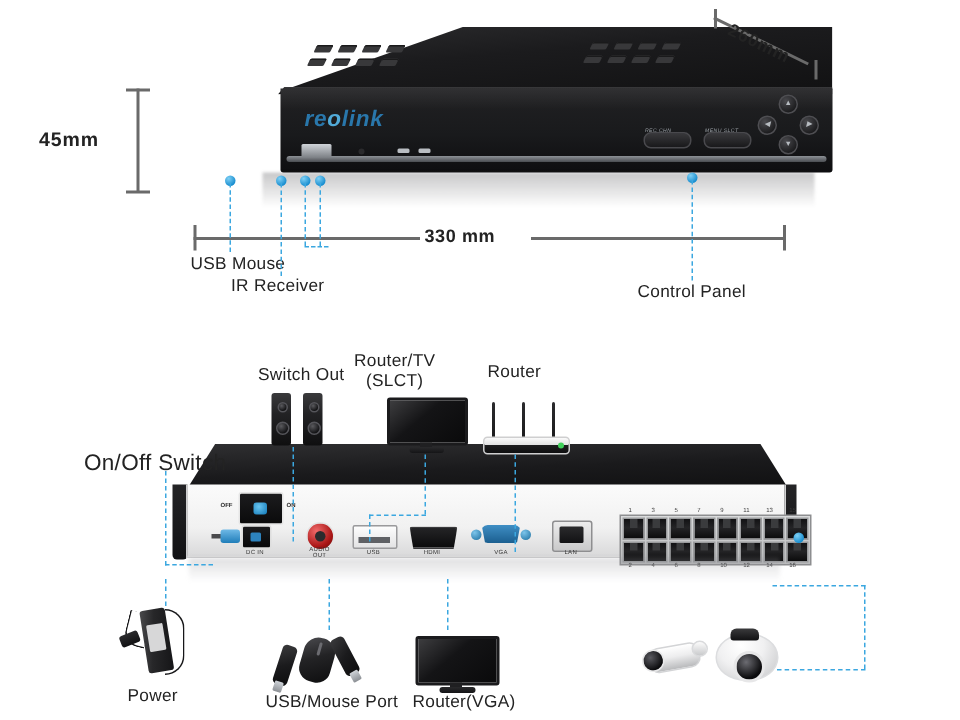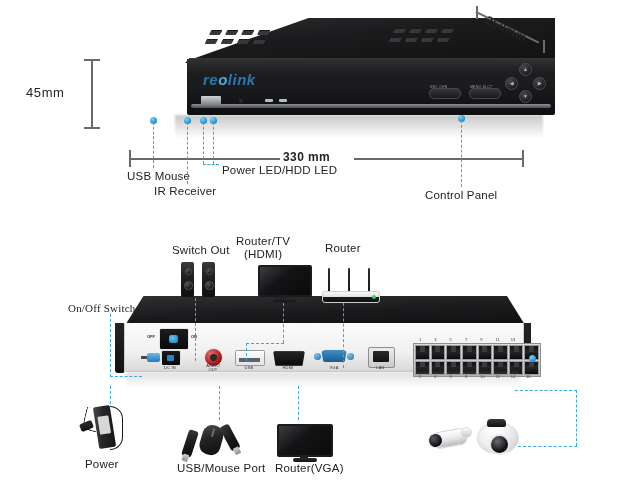--- a/index.html
+++ b/index.html
@@ -653,42 +653,41 @@
   <div class="reflection" style="left:175px; top:115px;"></div>
 
   <div class="dimline" style="left:476px; top:6px; width:1.5px; height:13px;"></div>
   <div class="dimline" style="left:476px; top:11px; width:70px; height:1.5px; transform:rotate(26deg); transform-origin:left center;"></div>
   <div class="dimline" style="left:543px; top:40px; width:1.5px; height:13px;"></div>
   <div class="lbl" style="left:486px; top:13px; transform:rotate(26deg); transform-origin:left center; font-size:12px; font-weight:700; letter-spacing:.6px;">260mm</div>
 
   <div class="dimline" style="left:84px; top:59px; width:16px; height:1.5px;"></div>
   <div class="dimline" style="left:91px; top:59px; width:1.5px; height:69px;"></div>
   <div class="dimline" style="left:84px; top:127px; width:16px; height:1.5px;"></div>
-  <div class="lbl" style="left:26px; top:86px; font-size:13px; font-weight:400; letter-spacing:.6px;">45mm</div>
+  <div class="lbl" style="left:26px; top:86px; font-size:13px; font-weight:700; letter-spacing:.6px;">45mm</div>
 
   <div class="dimline" style="left:129px; top:150px; width:1.5px; height:17px;"></div>
   <div class="dimline" style="left:129px; top:158px; width:151px; height:1.5px;"></div>
   <div class="dimline" style="left:354px; top:158px; width:169px; height:1.5px;"></div>
   <div class="dimline" style="left:522px; top:150px; width:1.5px; height:17px;"></div>
   <div class="lbl" style="left:283px; top:151px; font-size:12px; font-weight:700; letter-spacing:.4px;">330 mm</div>
 
   <div class="dot" style="left:150px; top:117px;"></div>
   <div class="dash-v" style="left:153px; top:122px; height:46px;"></div>
   <div class="lbl" style="left:127px; top:170px; font-size:11.5px;">USB Mouse</div>
 
   <div class="dot" style="left:184px; top:117px;"></div>
   <div class="dash-v" style="left:187px; top:122px; height:62px;"></div>
   <div class="lbl" style="left:154px; top:185px; font-size:11.5px;">IR Receiver</div>
 
   <div class="dot" style="left:200px; top:117px;"></div>
   <div class="dot" style="left:210px; top:117px;"></div>
   <div class="dash-v" style="left:203px; top:122px; height:42px;"></div>
   <div class="dash-v" style="left:213px; top:122px; height:42px;"></div>
   <div class="dash-h" style="left:203px; top:164px; width:16px;"></div>
-  <div class="lbl" style="left:222px; top:164px; font-size:11.5px;">Power LED/HDD LED</div>
 
   <div class="dot" style="left:458px; top:115px;"></div>
   <div class="dash-v" style="left:461px; top:120px; height:67px;"></div>
   <div class="lbl" style="left:425px; top:189px; font-size:11.5px;">Control Panel</div>
 
   <div id="rear-unit">
     <div class="rear-lid"></div>
     <div class="rear-notch"></div>
     <div class="rear-foot lf"></div>
     <div class="rear-foot rf"></div>
@@ -782,34 +781,34 @@
   </div>
   <div class="lbl" style="left:172px; top:244px; font-size:11.5px;">Switch Out</div>
 
   <div class="monitor" style="left:258px; top:265px; width:54px; height:37px;">
     <div class="screen" style="width:50px; height:28px;"></div>
     <div class="neck" style="left:22px; top:30px; width:8px; height:4px;"></div>
     <div class="base" style="left:15px; top:33px; width:23px; height:4px;"></div>
   </div>
   <div class="lbl" style="left:236px; top:235px; font-size:11.5px; text-align:center;">
     <span>Router/TV</span><br>
-    <span>(HDMI)</span>
+    <span>(SLCT)</span>
   </div>
 
   <div class="router" style="left:322px; top:258px; width:58px; height:45px;">
     <div class="ant" style="left:6px;"></div>
     <div class="ant" style="left:26px;"></div>
     <div class="ant" style="left:46px;"></div>
     <div class="body">
         <div class="led-g"></div>
       </div>
   </div>
   <div class="lbl" style="left:325px; top:242px; font-size:11.5px;">Router</div>
 
-  <div class="lbl" style="left:68px; top:302px; font-size:11px;font-family:Liberation Serif, serif;">On/Off Switch</div>
+  <div class="lbl" style="left:56px; top:302px; font-size:15px;">On/Off Switch</div>
   <div class="dash-h" style="left:110px; top:376px; width:32px;"></div>
   <div class="dash-v" style="left:110px; top:314px; height:63px;"></div>
 
   <div class="dash-v" style="left:195px; top:298px; height:63px;"></div>
 
   <div class="dash-v" style="left:283px; top:303px; height:40px;"></div>
   <div class="dash-h" style="left:246px; top:343px; width:38px;"></div>
   <div class="dash-v" style="left:246px; top:343px; height:18px;"></div>
 
   <div class="dash-v" style="left:343px; top:303px; height:65px;"></div>

